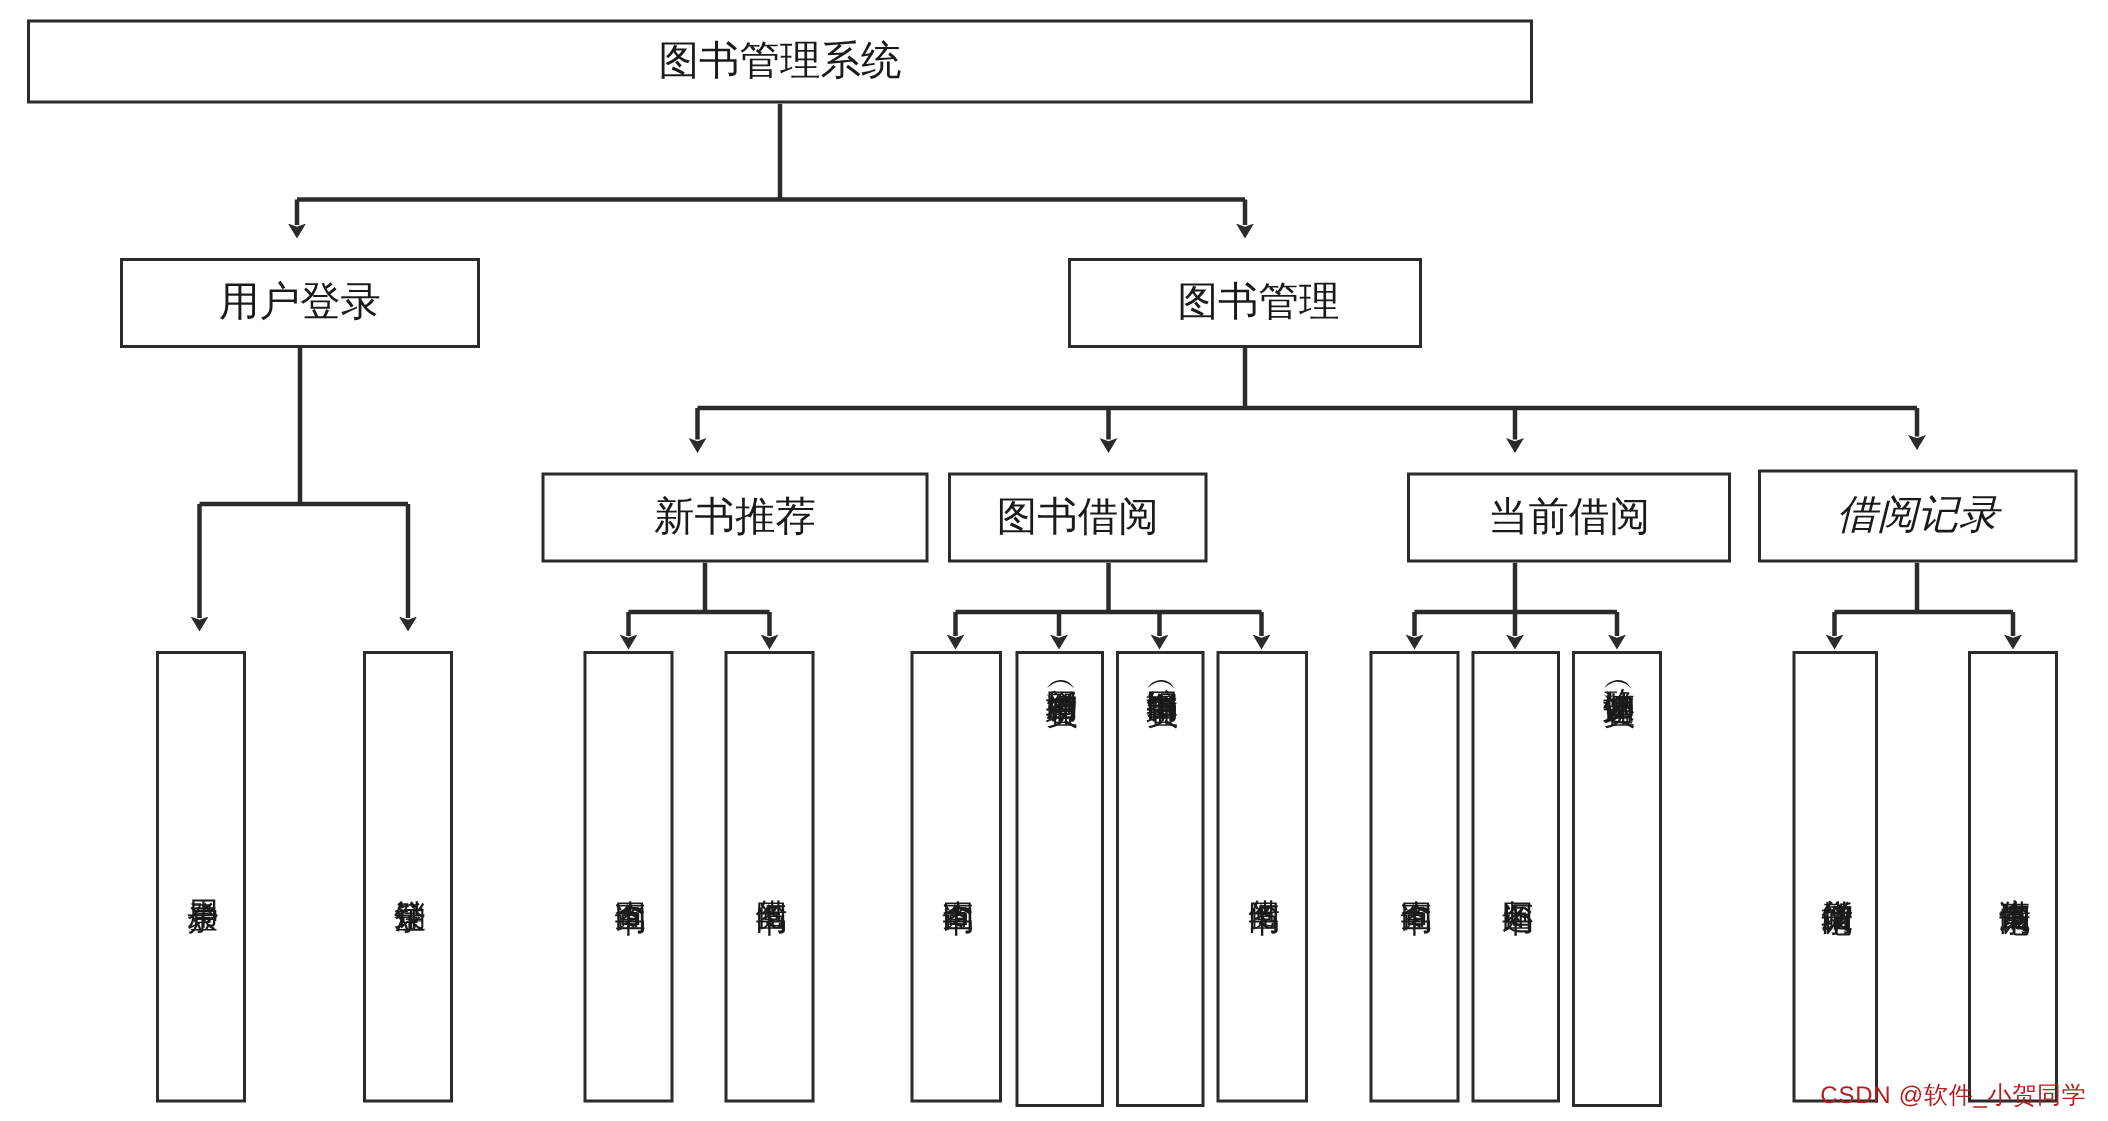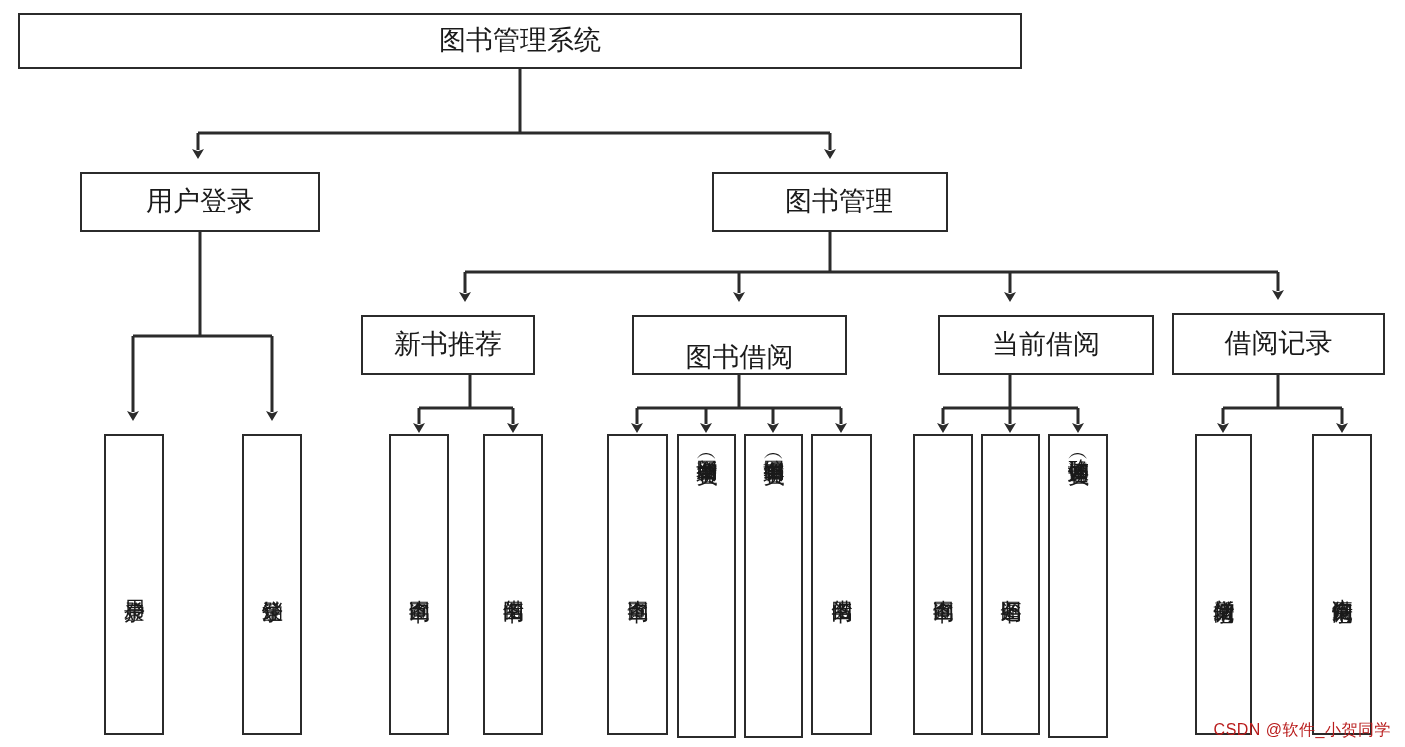--- a/index.html
+++ b/index.html
@@ -123,30 +123,30 @@
     <span class="htext">图书管理系统</span>
   </div>
 
   <div class="node h" style="left:80px; top:172px; width:240px; height:60px;">
     <span class="htext">用户登录</span>
   </div>
   <div class="node h" style="left:712px; top:172px; width:236px; height:60px;padding-left:18px;">
     <span class="htext">图书管理</span>
   </div>
 
-  <div class="node h" style="left:361px; top:315px; width:174px; height:60px;text-align:center;">
+  <div class="node h" style="left:361px; top:315px; width:258px; height:60px;text-align:center;">
     <span class="htext">新书推荐</span>
   </div>
-  <div class="node h" style="left:632px; top:315px; width:215px; height:60px;align-items:flex-end;">
+  <div class="node h" style="left:632px; top:315px; width:173px; height:60px;">
     <span class="htext">图书借阅</span>
   </div>
   <div class="node h" style="left:902px; top:315px; width:216px; height:60px;margin-left:36px;">
     <span class="htext">当前借阅</span>
   </div>
-  <div class="node h" style="left:1172px; top:313px; width:213px; height:62px;">
+  <div class="node h" style="left:1172px; top:313px; width:213px; height:62px;font-style:italic;">
     <span class="htext">借阅记录</span>
   </div>
 
   <div class="node v" style="left:104px; top:434px; width:60px; height:301px;">
     <span class="vtext">用户登录</span>
   </div>
   <div class="node v" style="left:242px; top:434px; width:60px; height:301px;">
     <span class="vtext">注销登录</span>
   </div>
 

